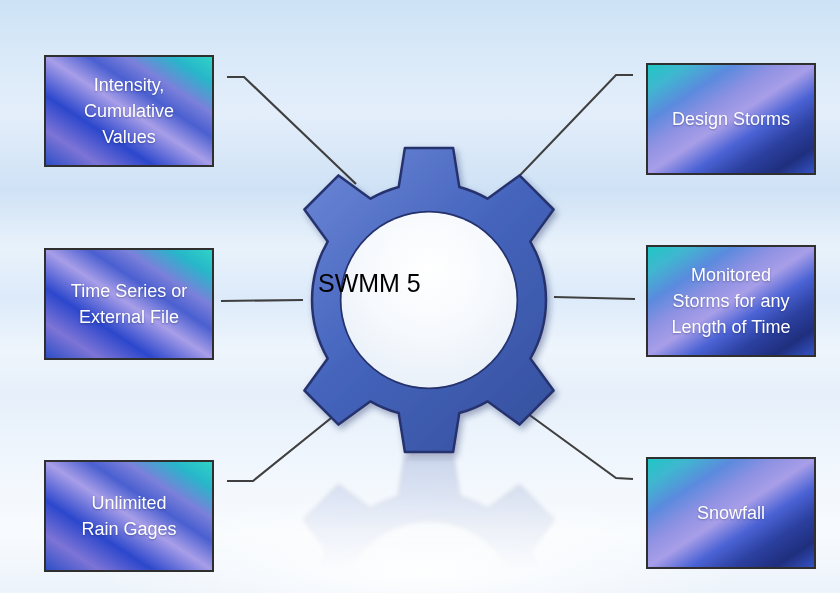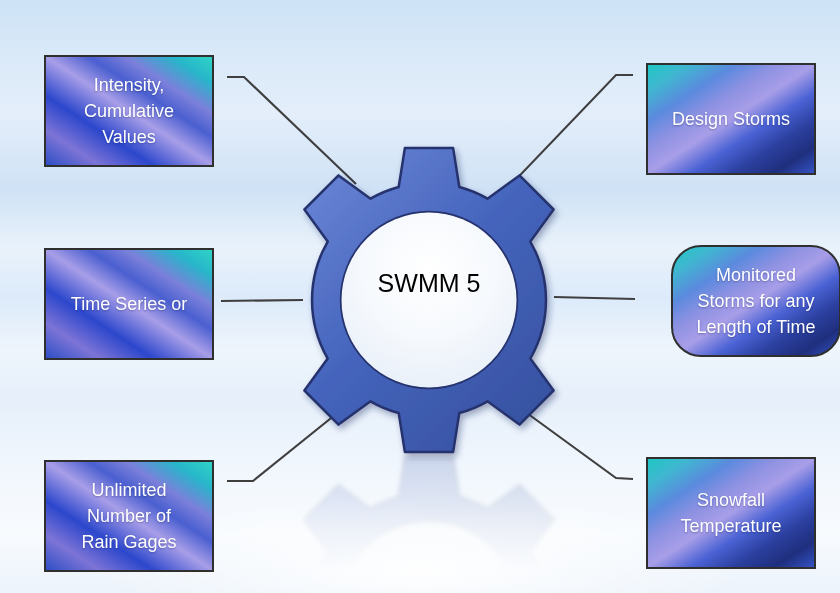--- a/index.html
+++ b/index.html
@@ -18,21 +18,21 @@
     box-sizing:border-box;
     display:flex;flex-direction:column;justify-content:center;align-items:center;
     color:var(--text-white,#ffffff);
     font-size:18px;line-height:26px;text-align:right;
     text-shadow:0 1px 2px rgba(10,20,80,.35);
   }
   .box-l{background:linear-gradient(to top right,#2e4fc6 0%,#7d74d6 16%,#2c47cc 32%,#a89ee8 50%,#4a5fd0 63%,#7b80da 74%,#27b6ca 88%,#2fd3c6 100%);}
   .box-r{background:linear-gradient(to bottom right,#1fc7c4 0%,#3fb7d0 12%,#5b8ade 26%,#8d91e2 38%,#a89ee8 50%,#4a62d4 63%,#2b3f9e 76%,#1f2f7e 88%,#3452c4 100%);}
   .center-label{
     position:absolute;left:318px;top:266px;width:222px;
-    text-align:center;color:#000000;font-size:25px;line-height:34px;
+    text-align:left;color:#000000;font-size:25px;line-height:34px;
   }
 </style>
 </head>
 <body>
 
 <div class="stage">
 
   <svg class="layer" viewBox="0 0 840 593" aria-hidden="true">
     <defs>
       <linearGradient id="gearG" gradientUnits="userSpaceOnUse" x1="300" y1="170" x2="560" y2="430">
@@ -82,35 +82,34 @@
     </g>
   </svg>
 
   <div class="box box-l" style="left:44px;top:55px;">
       <div>Intensity,</div>
       <div>Cumulative</div>
       <div>Values</div>
     </div>
   <div class="box box-l" style="left:44px;top:248px;">
       <div>Time Series or</div>
+      <div>External File</div>
     </div>
   <div class="box box-l" style="left:44px;top:460px;">
       <div>Unlimited</div>
-      <div>Number of</div>
       <div>Rain Gages</div>
     </div>
   <div class="box box-r" style="left:646px;top:47px;margin-top:16px;">
       <div>Design Storms</div>
     </div>
-  <div class="box box-r" style="left:671px;top:245px;border-radius:30px;">
+  <div class="box box-r" style="left:646px;top:245px;">
       <div>Monitored</div>
       <div>Storms for any</div>
       <div>Length of Time</div>
     </div>
   <div class="box box-r" style="left:646px;top:457px;">
       <div>Snowfall</div>
-      <div>Temperature</div>
     </div>
 
   <div class="center-label">
       <div>SWMM 5</div>
     </div>
 </div>
 
 </body></html>

